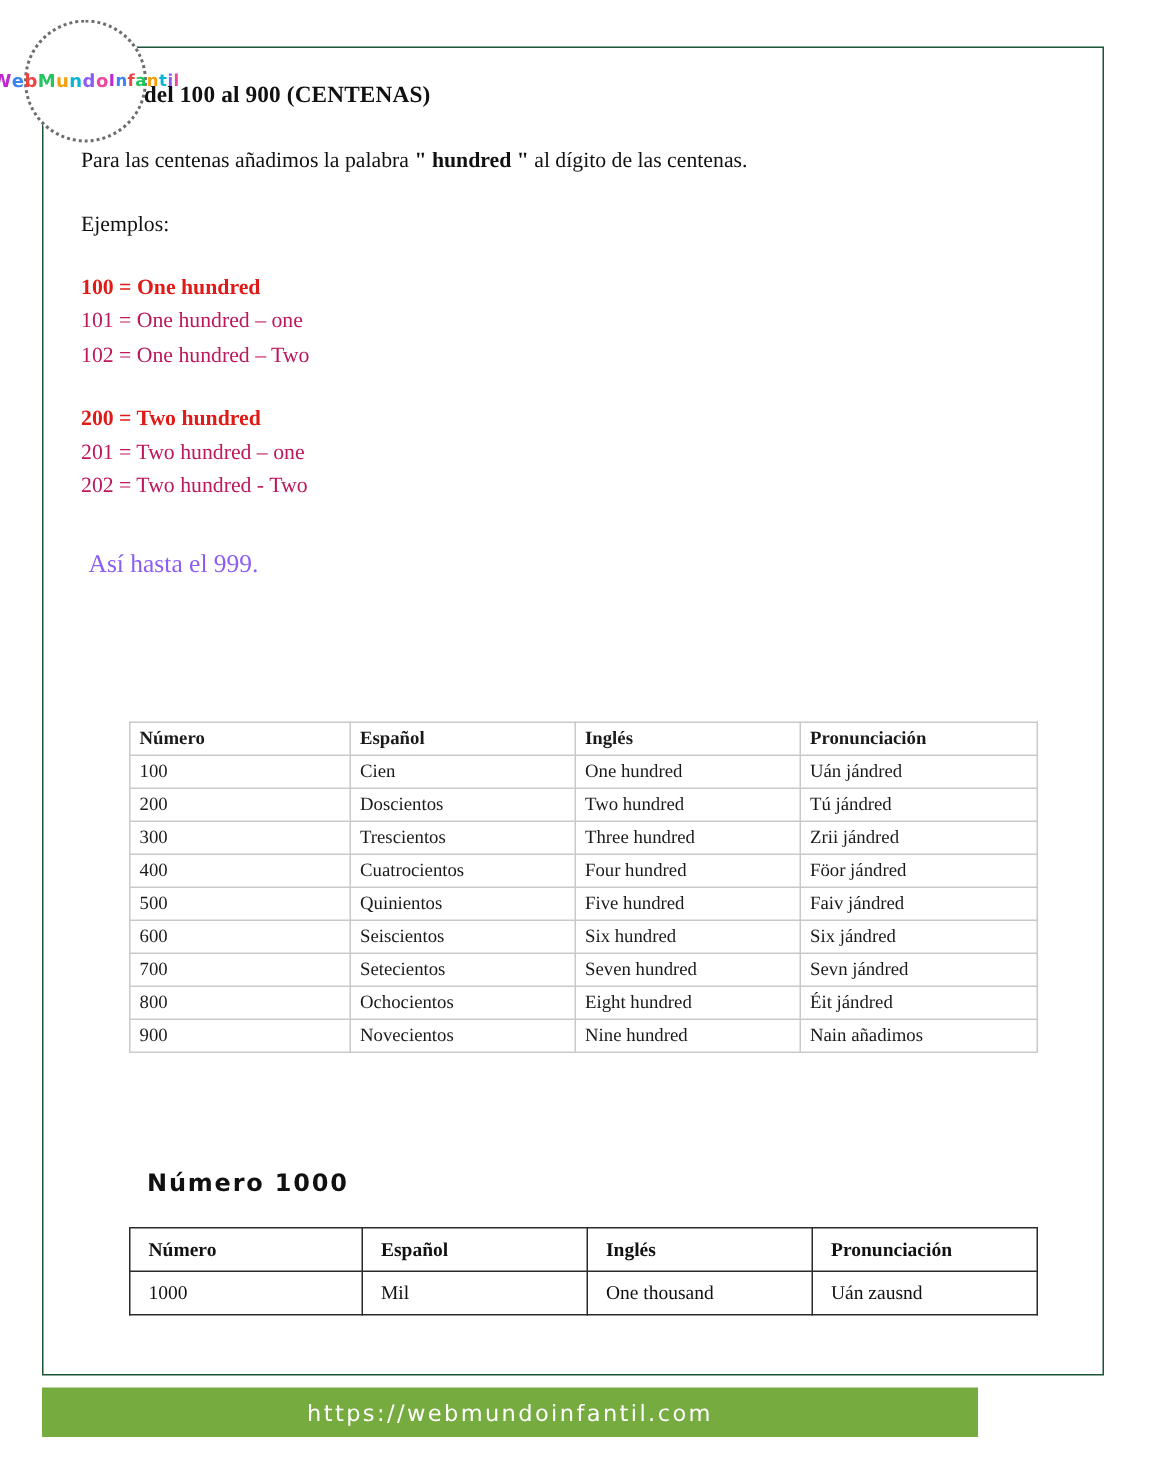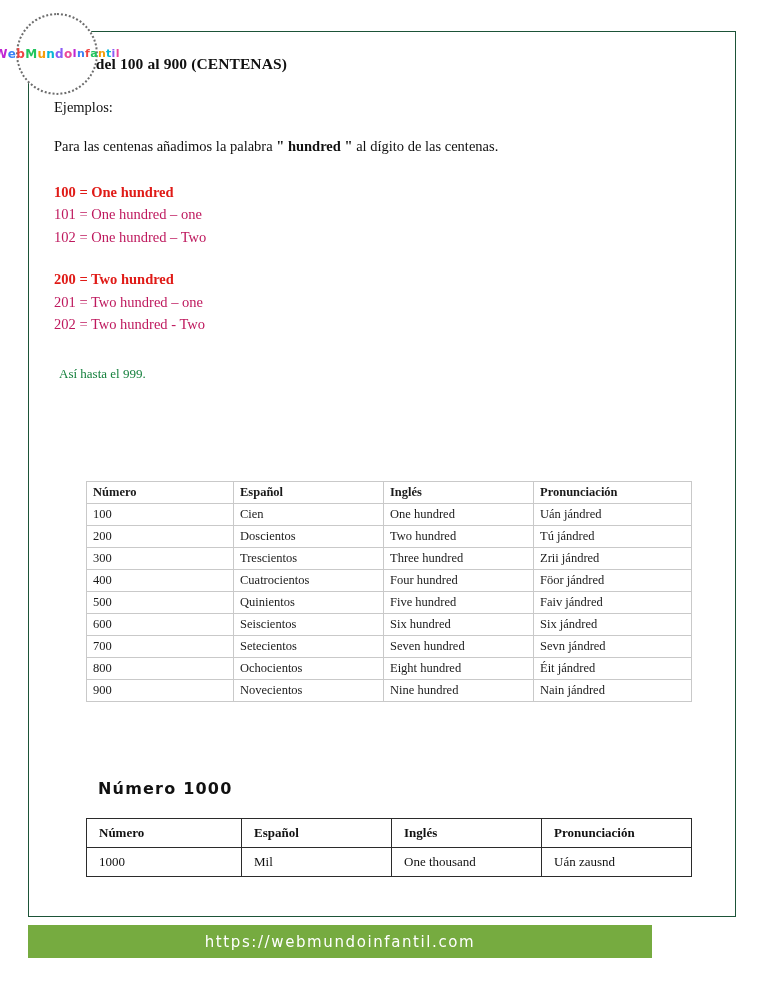--- a/index.html
+++ b/index.html
@@ -92,22 +92,22 @@
     color: #e01b17;
     line-height: 1.55;
   }
   .example-row {
     font-size: 14.5px;
     color: #be185d;
     line-height: 1.55;
   }
 
   #hasta-line {
-    font-size: 13px;
-    color: #15803d;
+    font-size: 17px;
+    color: #8b5cf6;
     margin: 30px 0 0 5px;
   }
 
   
   #centenas-table {
     position: absolute;
     left: 86px;
     top: 481px;
     width: 605px;
     border-collapse: collapse;
@@ -194,25 +194,25 @@
 <div id="logo">
   <div class="logo-line" id="logo-web"><span style="color: rgb(192, 38, 211);">W</span><span style="color: rgb(59, 130, 246);">e</span><span style="color: rgb(239, 68, 68);">b</span></div>
   <div class="logo-line" id="logo-mundo"><span style="color: rgb(34, 197, 94);">M</span><span style="color: rgb(245, 158, 11);">u</span><span style="color: rgb(6, 182, 212);">n</span><span style="color: rgb(139, 92, 246);">d</span><span style="color: rgb(236, 72, 153);">o</span></div>
   <div class="logo-line" id="logo-infantil"><span style="color: rgb(192, 38, 211);">I</span><span style="color: rgb(59, 130, 246);">n</span><span style="color: rgb(239, 68, 68);">f</span><span style="color: rgb(34, 197, 94);">a</span><span style="color: rgb(245, 158, 11);">n</span><span style="color: rgb(6, 182, 212);">t</span><span style="color: rgb(139, 92, 246);">i</span><span style="color: rgb(236, 72, 153);">l</span></div>
 </div>
 
 <div id="content">
 
   <div id="doc-title">Tabla del 100 al 900 (CENTENAS)</div>
 
-  <div id="examples-label">Ejemplos:</div>
-
   <div id="intro-line">
     <span>Para las centenas añadimos la palabra </span><span class="bold">" hundred "</span><span> al dígito de las centenas.</span>
   </div>
+
+  <div id="examples-label">Ejemplos:</div>
 
   <div class="example-group">
     <div class="example-head">100 = One hundred</div>
     <div class="example-row">101 = One hundred – one</div>
     <div class="example-row">102 = One hundred – Two</div>
   </div>
 
   <div class="example-group">
     <div class="example-head">200 = Two hundred</div>
     <div class="example-row">201 = Two hundred – one</div>
@@ -283,21 +283,21 @@
       <tr>
         <td>800</td>
         <td>Ochocientos</td>
         <td>Eight hundred</td>
         <td>Éit jándred</td>
       </tr>
       <tr>
         <td>900</td>
         <td>Novecientos</td>
         <td>Nine hundred</td>
-        <td>Nain jándred</td>
+        <td>Nain añadimos</td>
       </tr>
     </tbody>
 </table>
 
 <div id="mil-heading">Número 1000</div>
 
 <table id="mil-table">
   <colgroup>
     <col class="mcol-num">
       <col class="mcol-esp">

